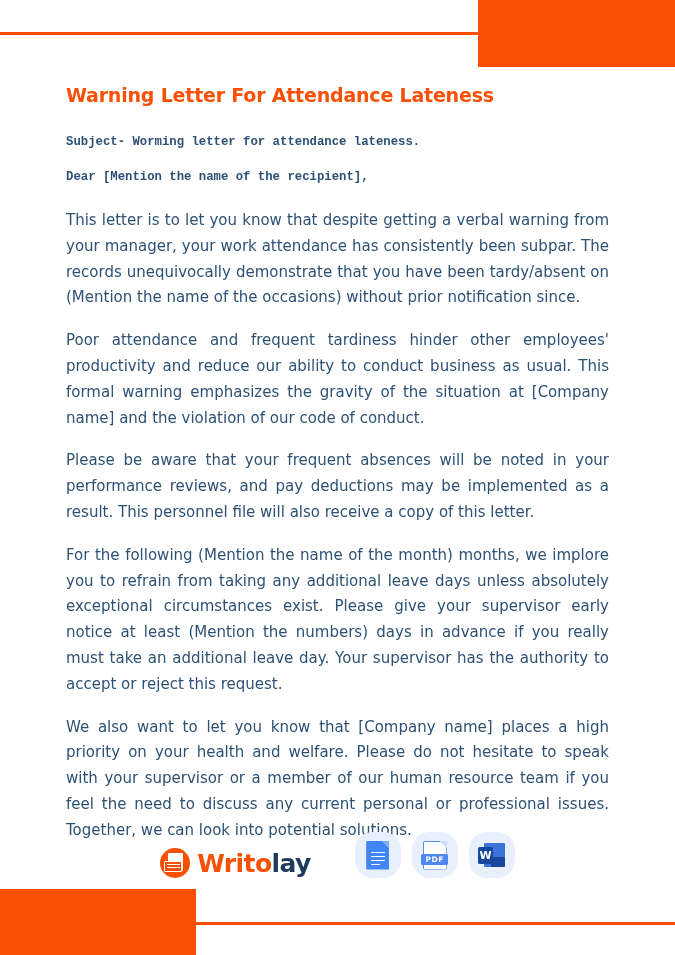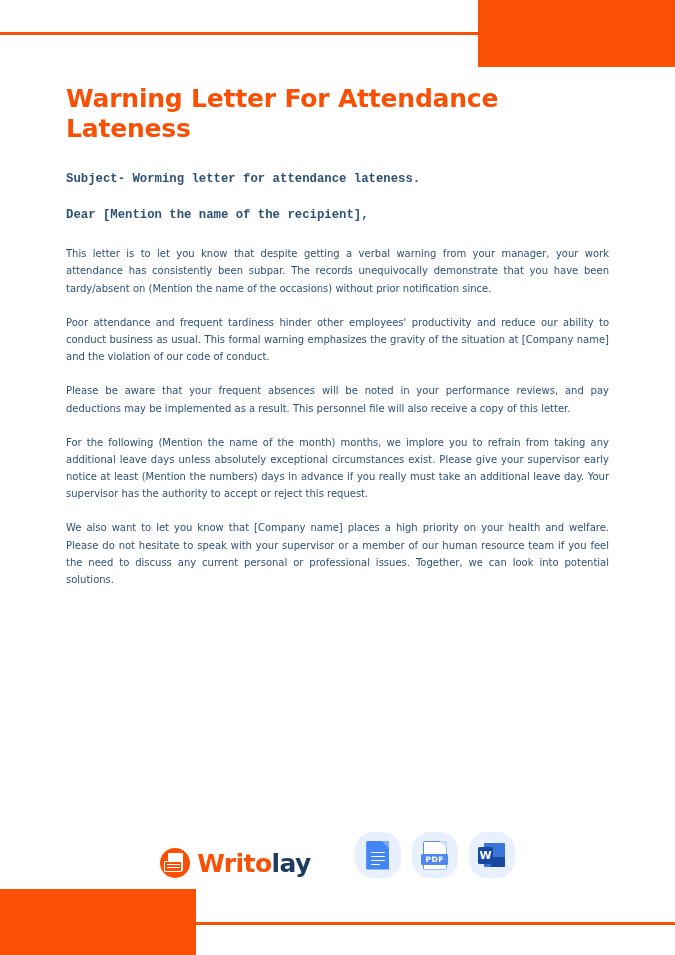--- a/index.html
+++ b/index.html
@@ -62,21 +62,21 @@
   
   .content {
     position: absolute;
     left: 66px;
     top: 84px;
     width: 543px;
   }
 
   .doc-title {
     color: #fa5005;
-    font-size: 25px;
+    font-size: 19px;
     font-weight: bold;
     letter-spacing: -0.2px;
     line-height: 1.2;
     margin: 0 0 27px 0;
     font-family: "DejaVu Sans", "Liberation Sans", sans-serif;
   }
 
   .subject-line,
   .salutation {
     color: #2d5175;
@@ -85,21 +85,21 @@
     line-height: 1.35;
     margin: 0 0 19px 0;
     font-family: Liberation Mono, monospace;
   }
   .salutation {
     margin-bottom: 22px;
   }
 
   .body-para {
     color: #2d5175;
-    font-size: 10px;
+    font-size: 15px;
     line-height: 1.72;
     text-align: justify;
     margin: 0 0 17px 0;
     font-weight: normal;
   }
   .body-para:last-child {
     margin-bottom: 0;
   }
 
   

